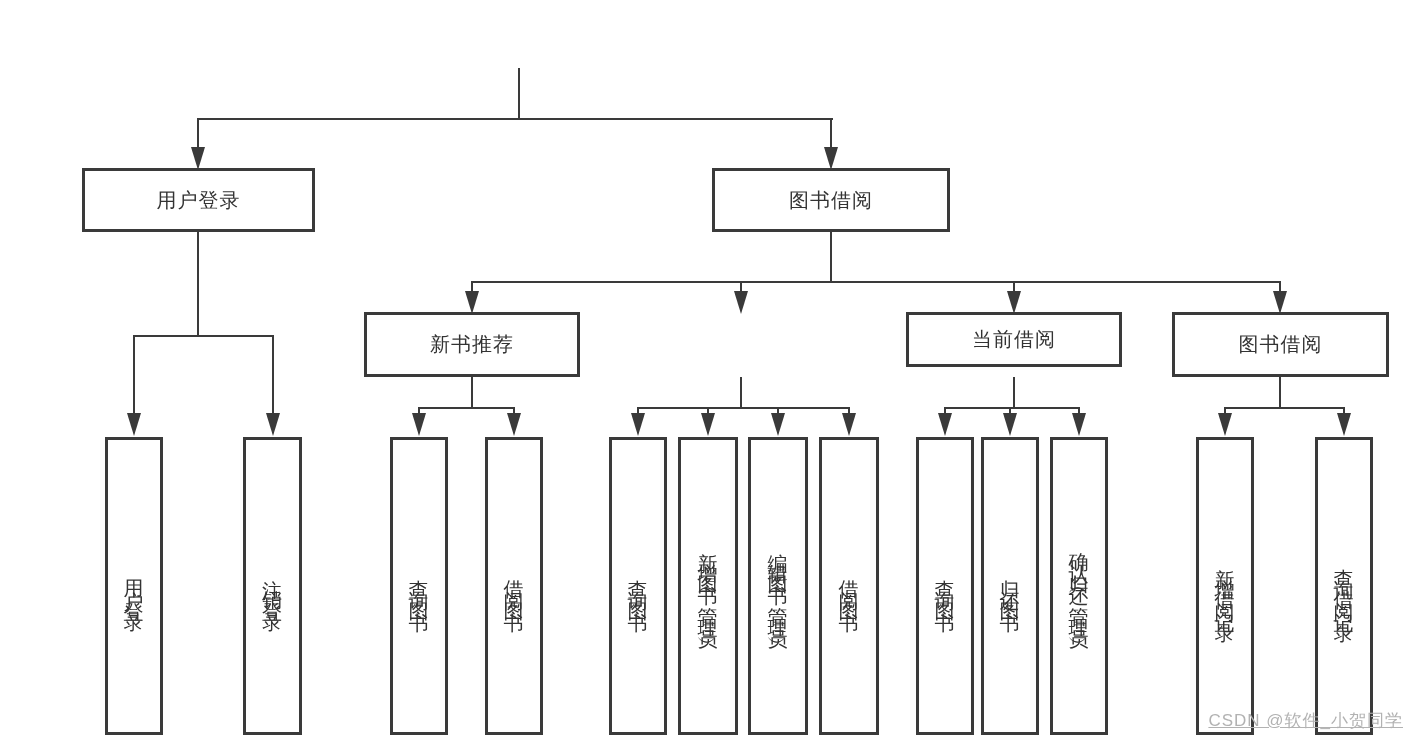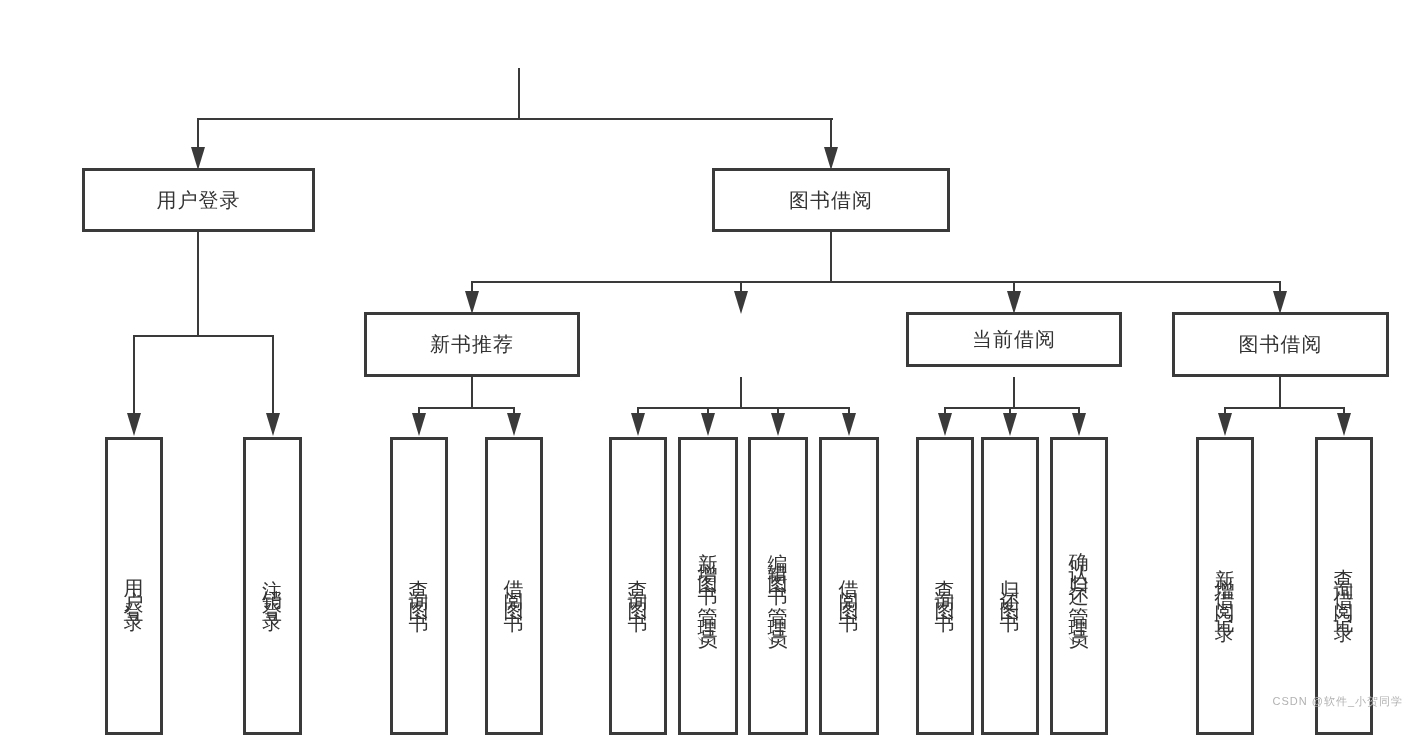--- a/index.html
+++ b/index.html
@@ -39,25 +39,26 @@
   .hl{position:absolute;height:2px;background:#3a3a3a;}
   
   .ah{
     position:absolute;width:0;height:0;
     border-left:7px solid transparent;
     border-right:7px solid transparent;
     border-top:23px solid #3a3a3a;
   }
   .watermark{
     position:absolute;
-    top:694px;right:2px;
-    font-size:11px;
+    top:709px;right:2px;
+    font-size:17px;
     color:#b2b2b2;
     letter-spacing:1px;
     white-space:nowrap;
+    text-decoration:underline;
   }
 </style>
 </head>
 <body>
 
 <div id="canvas">
 
 
   <div class="vl" style="left:518px;top:68px;height:50px;"></div>
   <div class="hl" style="left:197px;top:118px;width:636px;"></div>

